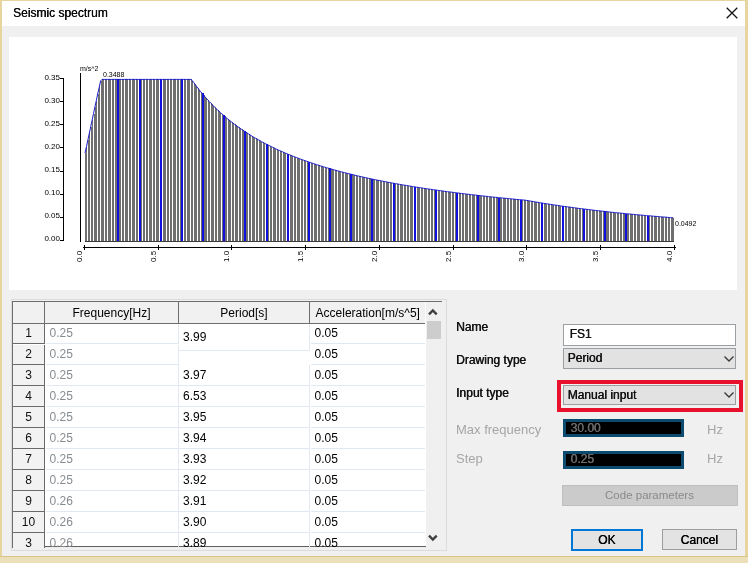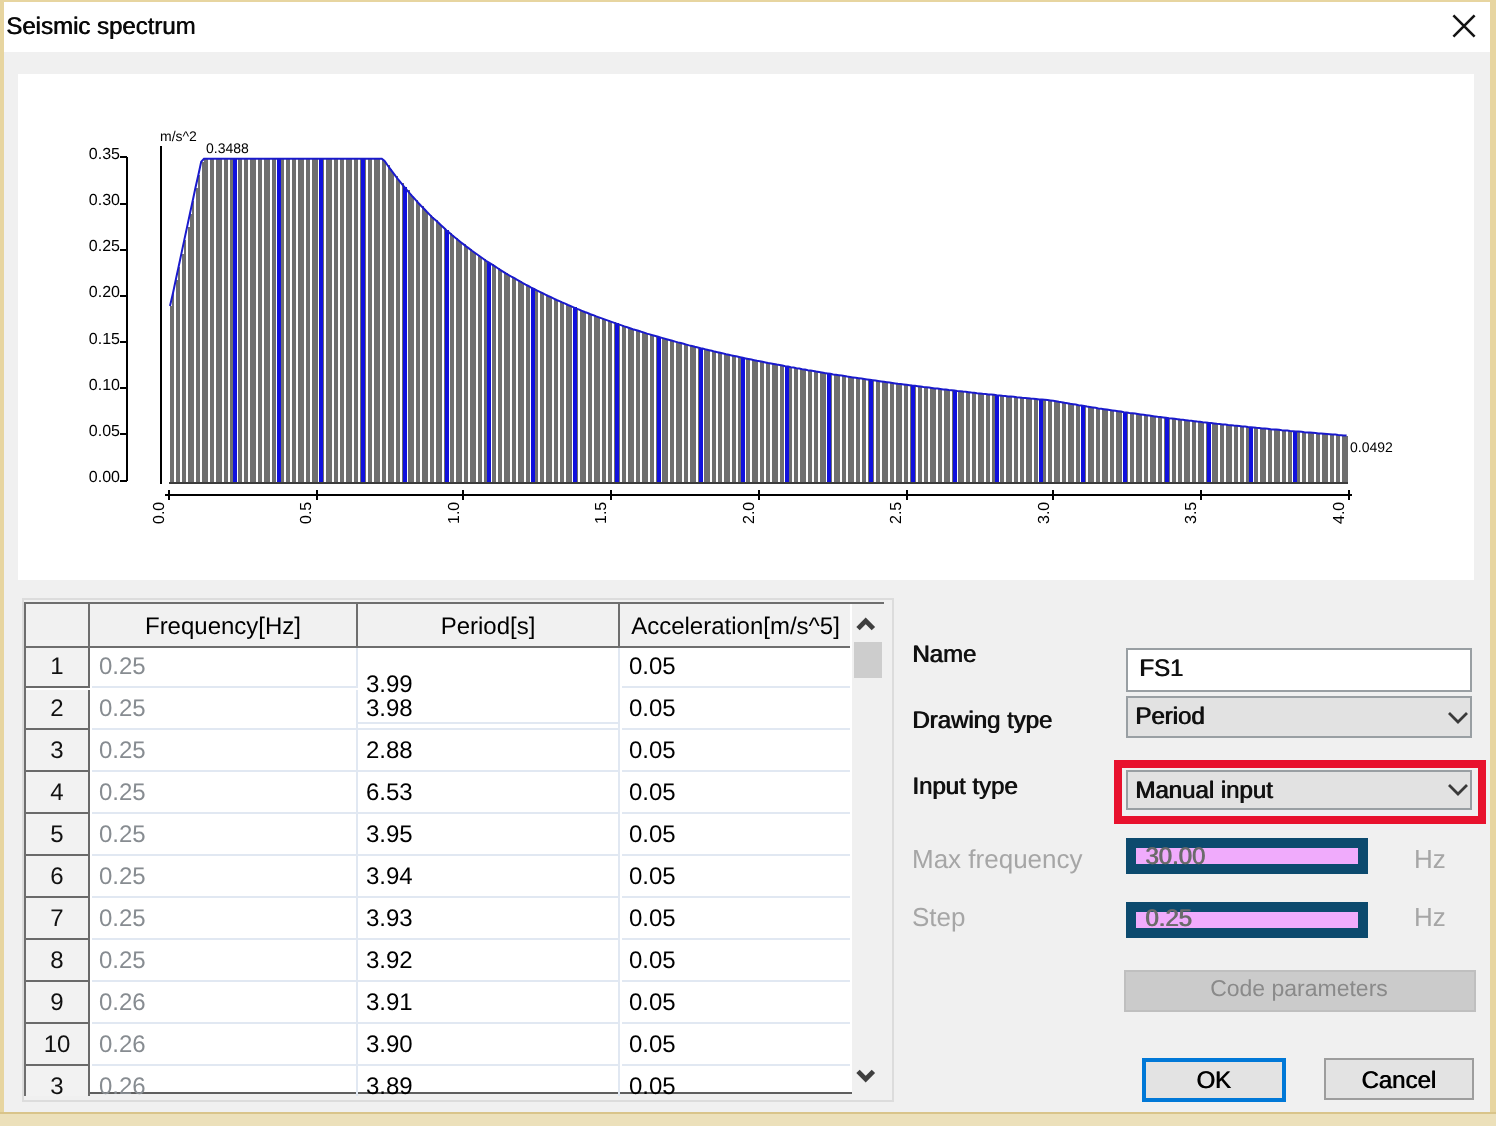--- a/index.html
+++ b/index.html
@@ -3,21 +3,21 @@
 <style>
 * { margin:0; padding:0; box-sizing:border-box; }
 html,body { width:748px; height:563px; overflow:hidden; }
 body { font-family:"Liberation Sans", sans-serif; background:#f0f0f0; position:relative; }
 .abs { position:absolute; }
 #edge-top { left:0; top:0; width:748px; height:1px; background:#e7d5a0; }
 #edge-left { left:0; top:0; width:2px; height:563px; background:#e7d5a0; }
 #edge-right { left:745px; top:0; width:3px; height:563px; background:#e7d5a0; }
 #edge-bottom { left:0; top:556px; width:748px; height:7px; background:#ece0ba; border-top:1px solid #d9c48a; }
 #titlebar { left:1px; top:1px; width:744px; height:25px; background:#ffffff; }
-#title { left:3px; top:6px; font-size:12px; color:#0a0a0a; text-shadow:0.35px 0 0 #0a0a0a; }
+#title { left:13px; top:6px; font-size:12px; color:#0a0a0a; text-shadow:0.35px 0 0 #0a0a0a; }
 #chartpanel { left:9px; top:37px; width:728px; height:253px; background:#fff; }
 
 #tpanel { left:10.5px; top:299px; width:436px; height:252px; border:1px solid #dcdcdc; background:#f0f0f0; }
 #tablebox { left:12px; top:301px; width:430px; height:246.5px; background:#f0f0f0; border-left:1px solid #6e6e6e; border-top:1px solid #6e6e6e; overflow:hidden; }
 #twhite { position:absolute; left:0; top:0; width:412.5px; height:245px; background:#fff; border-bottom:1px solid #5f5f5f; }
 #thead { position:absolute; left:0; top:0; width:412px; height:21.5px; background:#f1f1f1; border-bottom:1px solid #6e6e6e; }
 .hcell { position:absolute; top:0; height:21.5px; font-size:12px; color:#000; display:flex; align-items:center; justify-content:center; overflow:hidden; }
 #hc0 { left:0; width:32px; border-right:1px solid #6e6e6e; }
 #hc1 { left:32.5px; width:133px; border-right:1px solid #6e6e6e; }
 #hc2 { left:166px; width:131px; border-right:1px solid #6e6e6e; }
@@ -28,21 +28,21 @@
 .cp { left:166px; width:131px; border-right:1px solid #e1e8f2; }
 .ca { left:297.5px; width:114.5px; }
 #sbar { position:absolute; left:412.5px; top:0; width:17.5px; height:244px; background:#f0f0f0; }
 #sthumb { position:absolute; left:1.5px; top:19px; width:14px; height:18px; background:#cdcdcd; }
 .sarrow { position:absolute; left:0.5px; }
 
 .lbl { font-size:12px; color:#111; text-shadow:0.45px 0 0 #111; }
 .dlbl { font-size:13px; color:#a6a6a6; }
 .tbox { background:#fff; border:1px solid #999fa3; font-size:12px; color:#111; text-shadow:0.45px 0 0 #111; display:flex; align-items:center; padding-left:6px; padding-bottom:2px; }
 .cbox { background:#e2e2e2; border:1px solid #999fa3; font-size:12px; color:#111; text-shadow:0.45px 0 0 #111; display:flex; align-items:center; padding-left:4px; padding-bottom:1px; }
-.dbox { background:#f0abfc; border:5px solid #0c4a6e; font-size:12px; color:#6b6b6b; text-shadow:0.45px 0 0 #6b6b6b; display:flex; align-items:center; padding-left:5px; padding-bottom:1px; }
+.dbox { background:#000000; border:3px solid #0c4a6e; font-size:12px; color:#6b6b6b; text-shadow:0.45px 0 0 #6b6b6b; display:flex; align-items:center; padding-left:5px; padding-bottom:1px; }
 #codebtn { left:561.5px; top:484.5px; width:176px; height:21px; background:#cbcbcb; border:1px solid #bfbfbf; font-size:11.5px; color:#8a8a8a; display:flex; align-items:center; justify-content:center; }
 #okbtn { left:570.5px; top:528.5px; width:72.5px; height:22px; background:#e3e3e3; border:2px solid #0078d7; font-size:12px; color:#000; text-shadow:0.4px 0 0 #000; display:flex; align-items:center; justify-content:center; }
 #cancelbtn { left:661.5px; top:529px; width:75.5px; height:21px; background:#e3e3e3; border:1px solid #9d9d9d; font-size:12px; color:#000; text-shadow:0.4px 0 0 #000; display:flex; align-items:center; justify-content:center; }
 #redbox { left:556.5px; top:379.5px; width:186.5px; height:32px; border:4px solid #e8112d; }
 </style></head>
 <body>
 <div class="abs" id="titlebar"></div>
 <div class="abs" id="title">Seismic spectrum</div>
 <svg class="abs" style="left:725px;top:6px" width="14" height="14" viewBox="0 0 14 14">
   <path d="M1.7 1.7L12.3 12.3M12.3 1.7L1.7 12.3" stroke="#141414" stroke-width="1.3"></path>
@@ -84,29 +84,28 @@
   <div id="twhite"></div>
   <div id="thead">
     <div class="hcell" id="hc0"></div>
     <div class="hcell" id="hc1">Frequency[Hz]</div>
     <div class="hcell" id="hc2">Period[s]</div>
     <div class="hcell" id="hc3">Acceleration[m/s^5]</div>
   </div>
 
   <div class="rnum" style="top:21.5px;height:20.95px">1</div>
   <div class="cell cf" style="top:21.5px;height:20.95px">0.25</div>
-  <div class="cell cp" style="top:21.5px;height:38px">3.99</div>
+  <div class="cell cp" style="top:21.5px;height:27px">3.99</div>
   <div class="cell ca" style="top:21.5px;height:20.95px">0.05</div>
   <div class="rnum" style="top:42.5px;height:20.95px">2</div>
   <div class="cell cf" style="top:42.5px;height:20.95px">0.25</div>
-  <div class="cell cp" style="top:42.5px;height:20.95px">3.98</div>
   <div class="cell ca" style="top:42.5px;height:20.95px">0.05</div>
   <div class="rnum" style="top:63.4px;height:20.95px">3</div>
   <div class="cell cf" style="top:63.4px;height:20.95px">0.25</div>
-  <div class="cell cp" style="top:63.4px;height:20.95px">2.88</div>
+  <div class="cell cp" style="top:63.4px;height:20.95px">3.97</div>
   <div class="cell ca" style="top:63.4px;height:20.95px">0.05</div>
   <div class="rnum" style="top:84.3px;height:20.95px">4</div>
   <div class="cell cf" style="top:84.3px;height:20.95px">0.25</div>
   <div class="cell cp" style="top:84.3px;height:20.95px">6.53</div>
   <div class="cell ca" style="top:84.3px;height:20.95px">0.05</div>
   <div class="rnum" style="top:105.3px;height:20.95px">5</div>
   <div class="cell cf" style="top:105.3px;height:20.95px">0.25</div>
   <div class="cell cp" style="top:105.3px;height:20.95px">3.95</div>
   <div class="cell ca" style="top:105.3px;height:20.95px">0.05</div>
   <div class="rnum" style="top:126.2px;height:20.95px">6</div>

